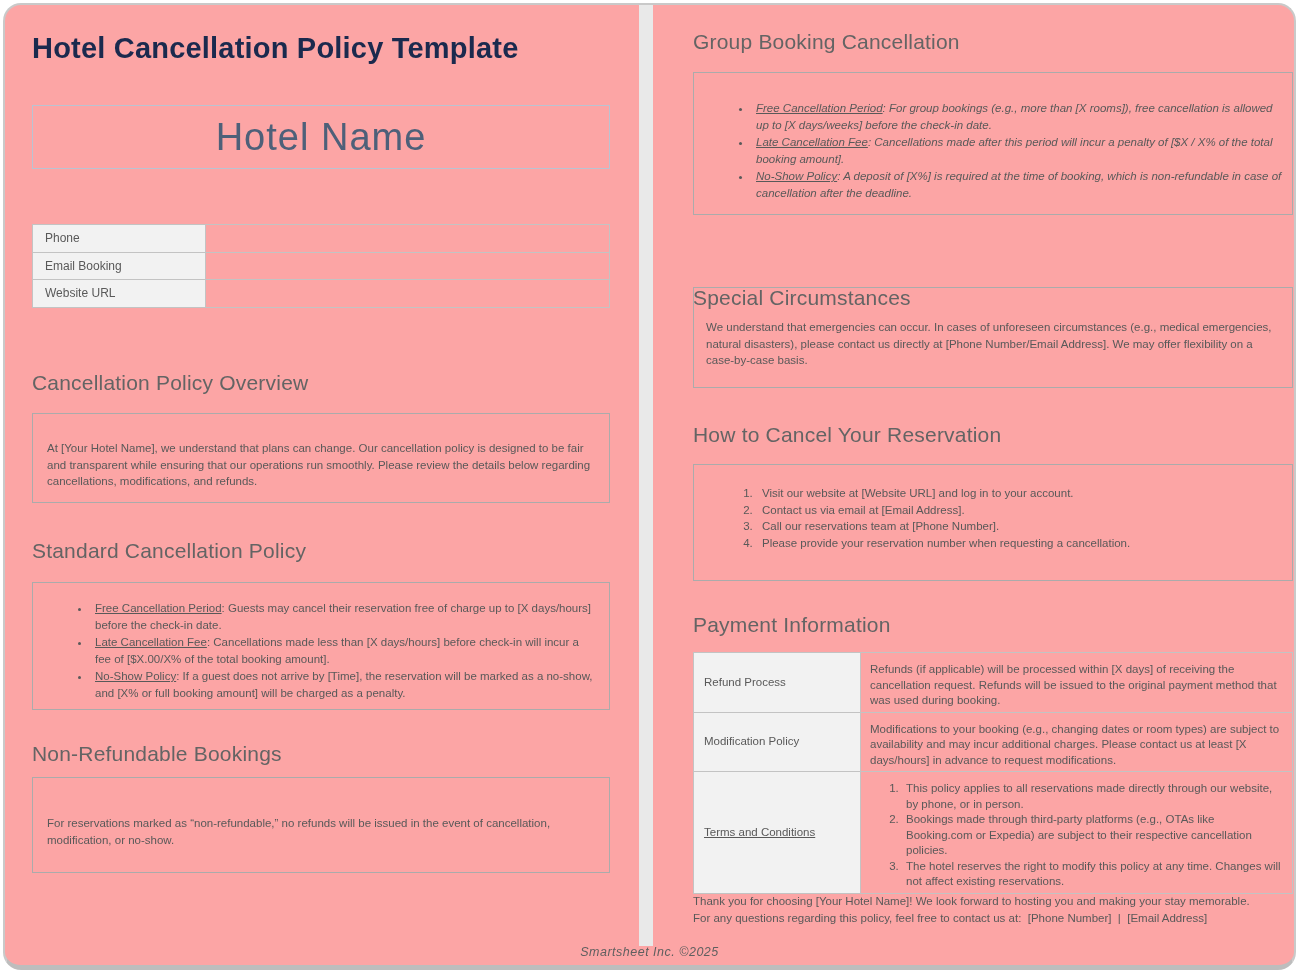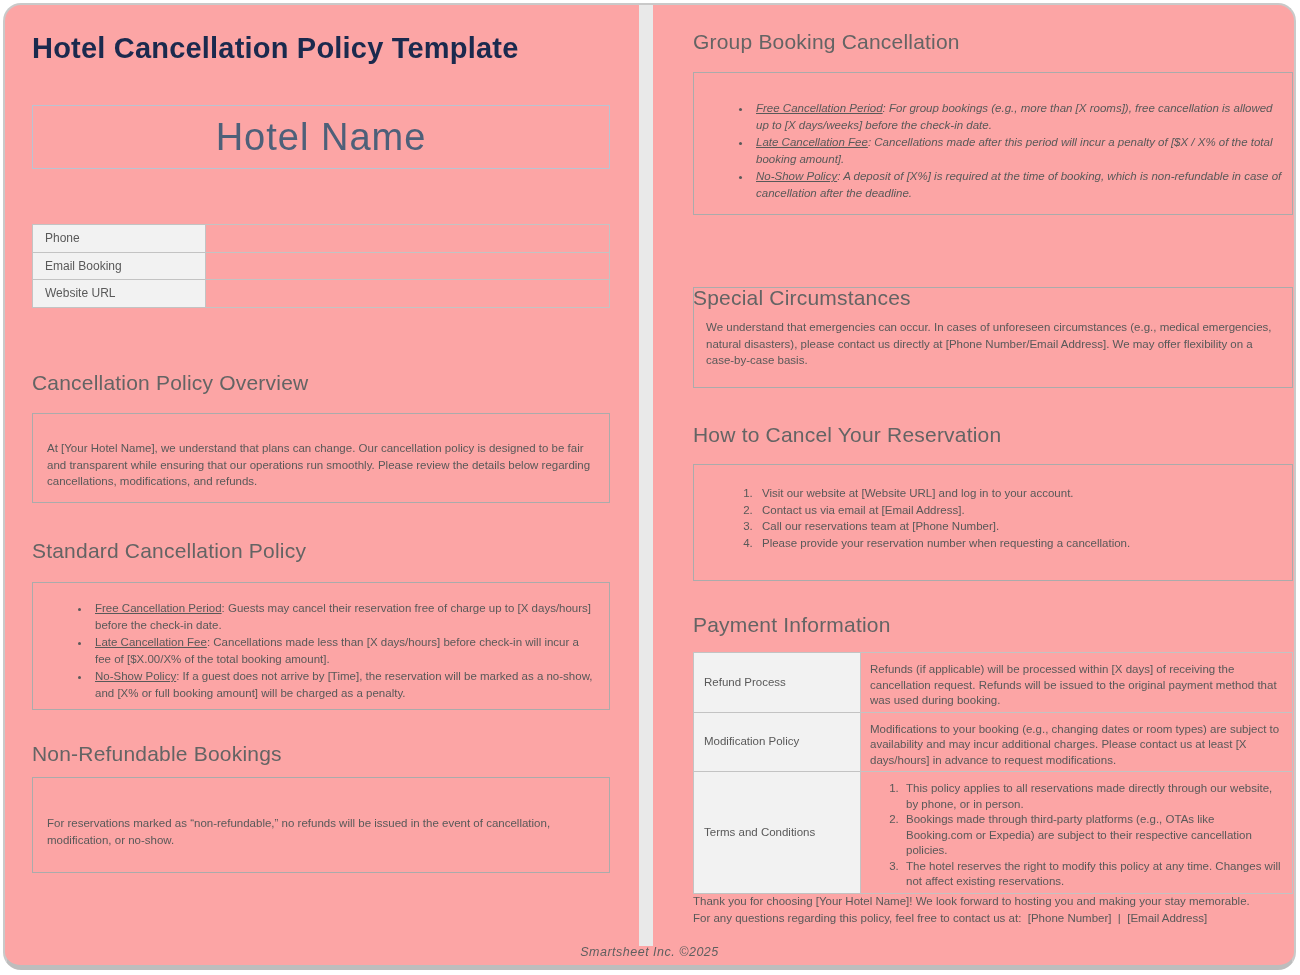--- a/index.html
+++ b/index.html
@@ -118,21 +118,21 @@
       <tbody>
           <tr>
         <td class="lbl" style="height:49px;">Refund Process</td>
         <td class="txt">Refunds (if applicable) will be processed within [X days] of receiving the cancellation request. Refunds will be issued to the original payment method that was used during booking.</td>
       </tr>
       <tr>
         <td class="lbl" style="height:49px;">Modification Policy</td>
         <td class="txt">Modifications to your booking (e.g., changing dates or room types) are subject to availability and may incur additional charges. Please contact us at least [X days/hours] in advance to request modifications.</td>
       </tr>
       <tr>
-        <td class="lbl" style="height:110px;">Terms and Conditions</td>
+        <td class="lbl" style="height:110px;text-decoration:underline;">Terms and Conditions</td>
         <td class="txt">
           <ol>
             <li>This policy applies to all reservations made directly through our website, by phone, or in person.</li>
             <li>Bookings made through third-party platforms (e.g., OTAs like Booking.com or Expedia) are subject to their respective cancellation policies.</li>
             <li>The hotel reserves the right to modify this policy at any time. Changes will not affect existing reservations.</li>
           </ol>
         </td>
       </tr>
     </tbody>
       </table>

